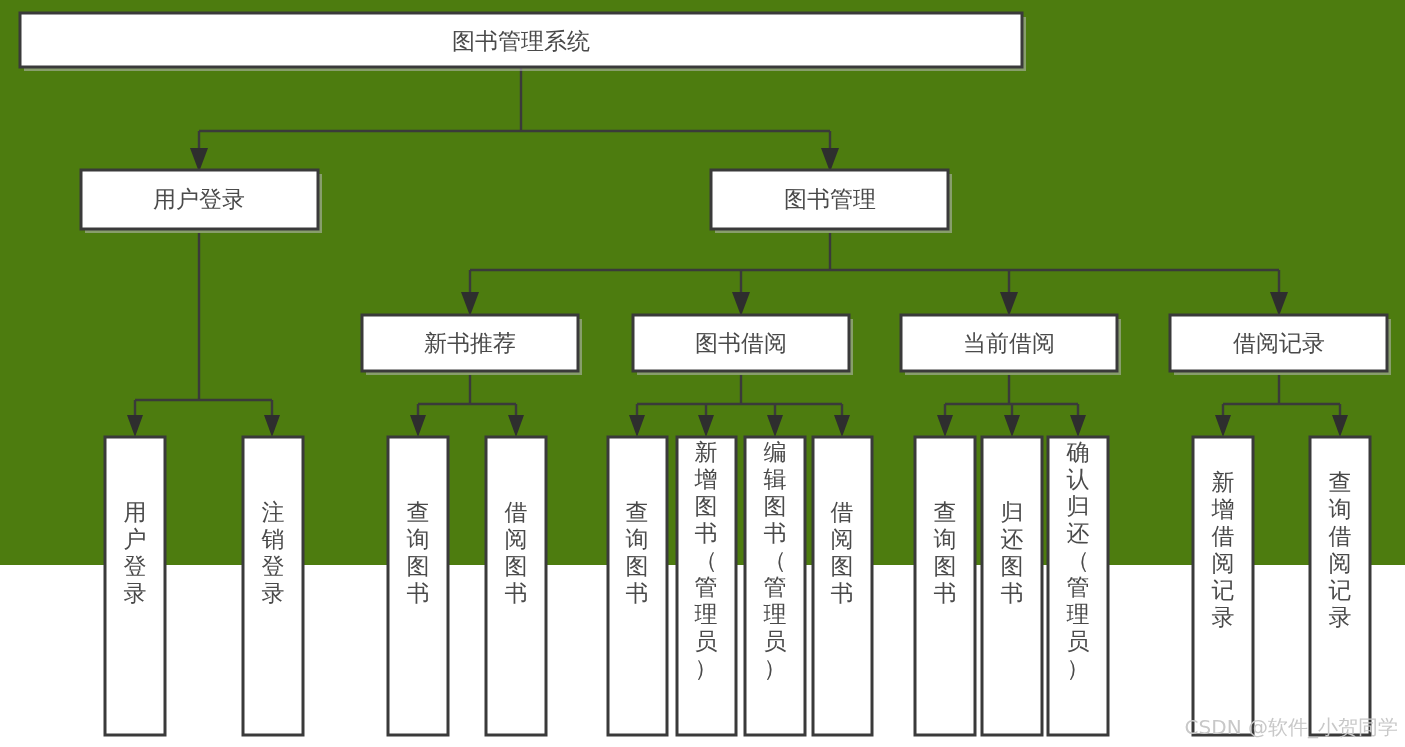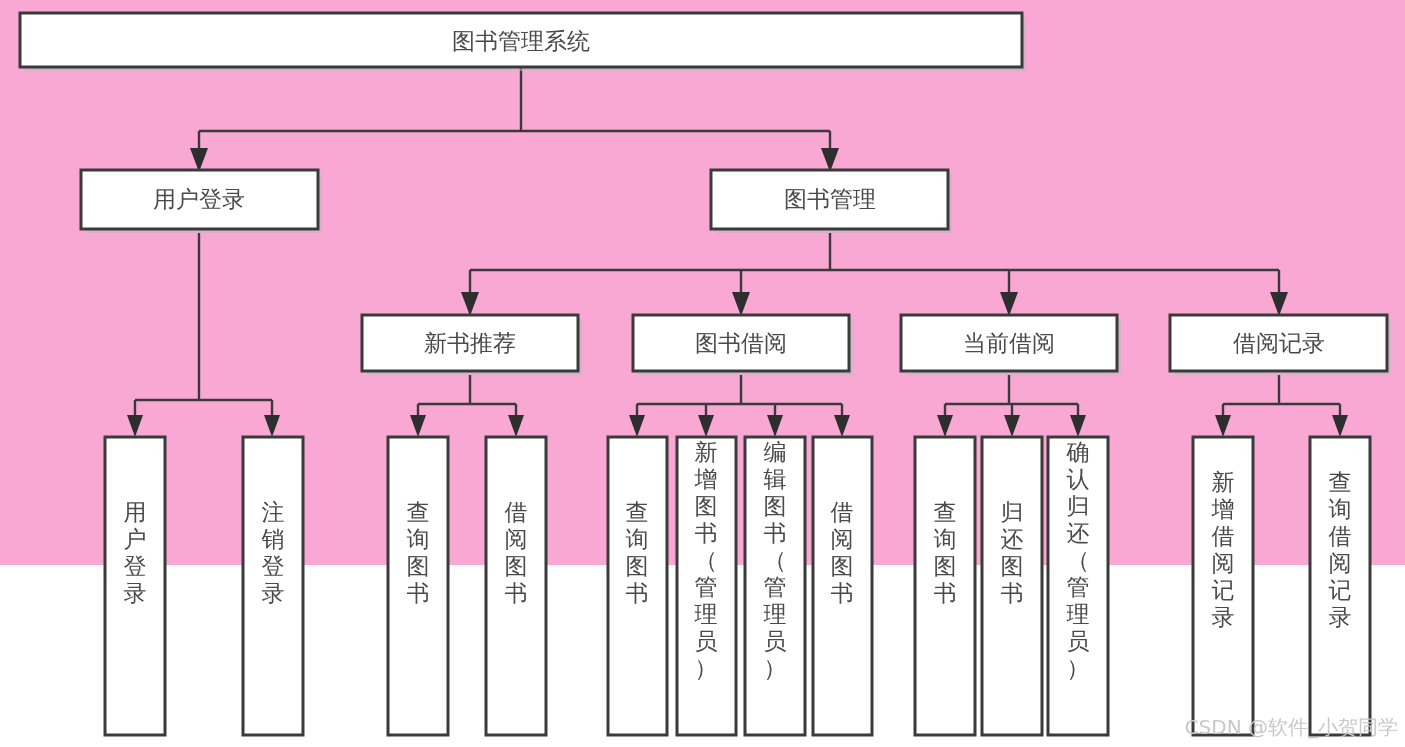--- a/index.html
+++ b/index.html
@@ -11,21 +11,21 @@
   body {
     width: 1405px;
     height: 747px;
     overflow: hidden;
     font-family: "DejaVu Sans", "Liberation Sans", sans-serif;
   }
   #diagram-root {
     position: relative;
     width: 1405px;
     height: 565px;
-    background: #f9a8d4;
+    background: #4d7c0f;
   }
   svg.chart-surface {
     position: absolute;
     left: 0;
     top: 0;
     width: 1405px;
     height: 747px;
     display: block;
   }
   .node-box {

